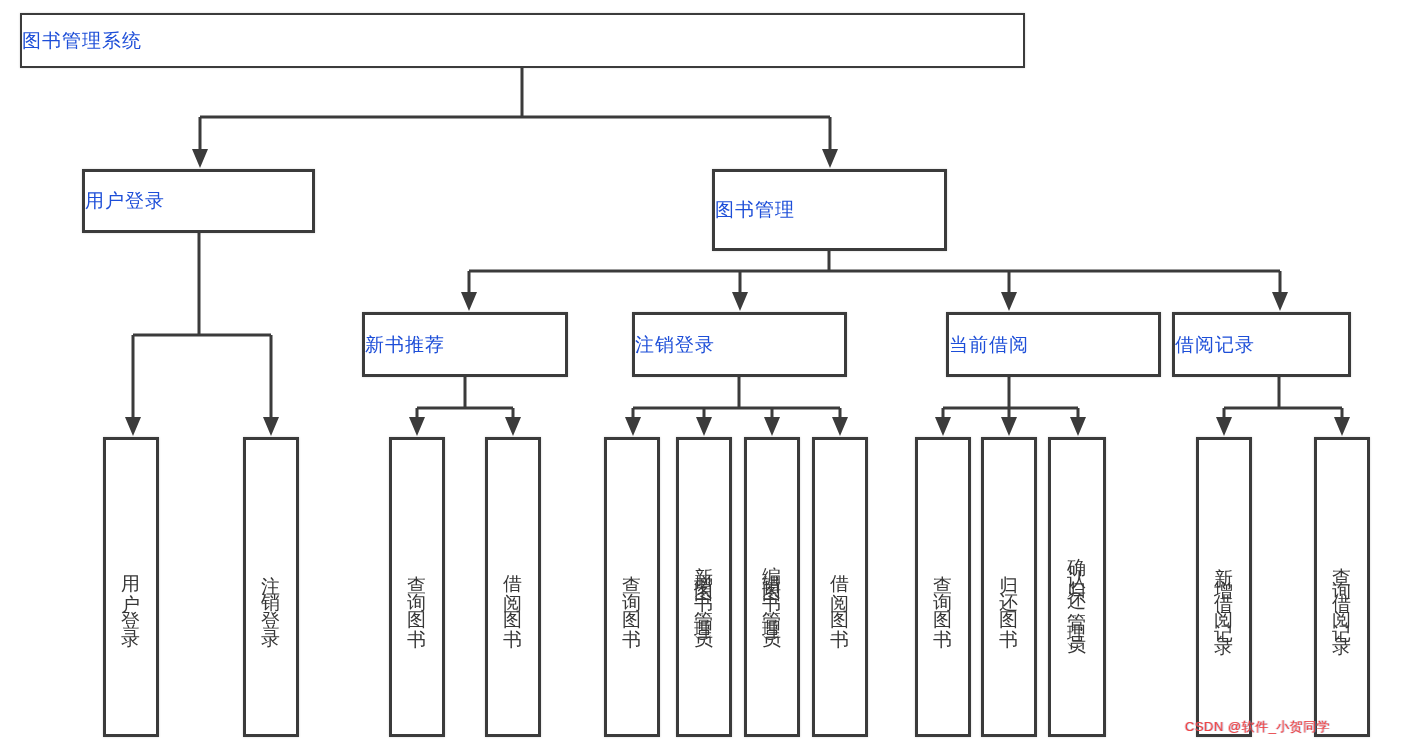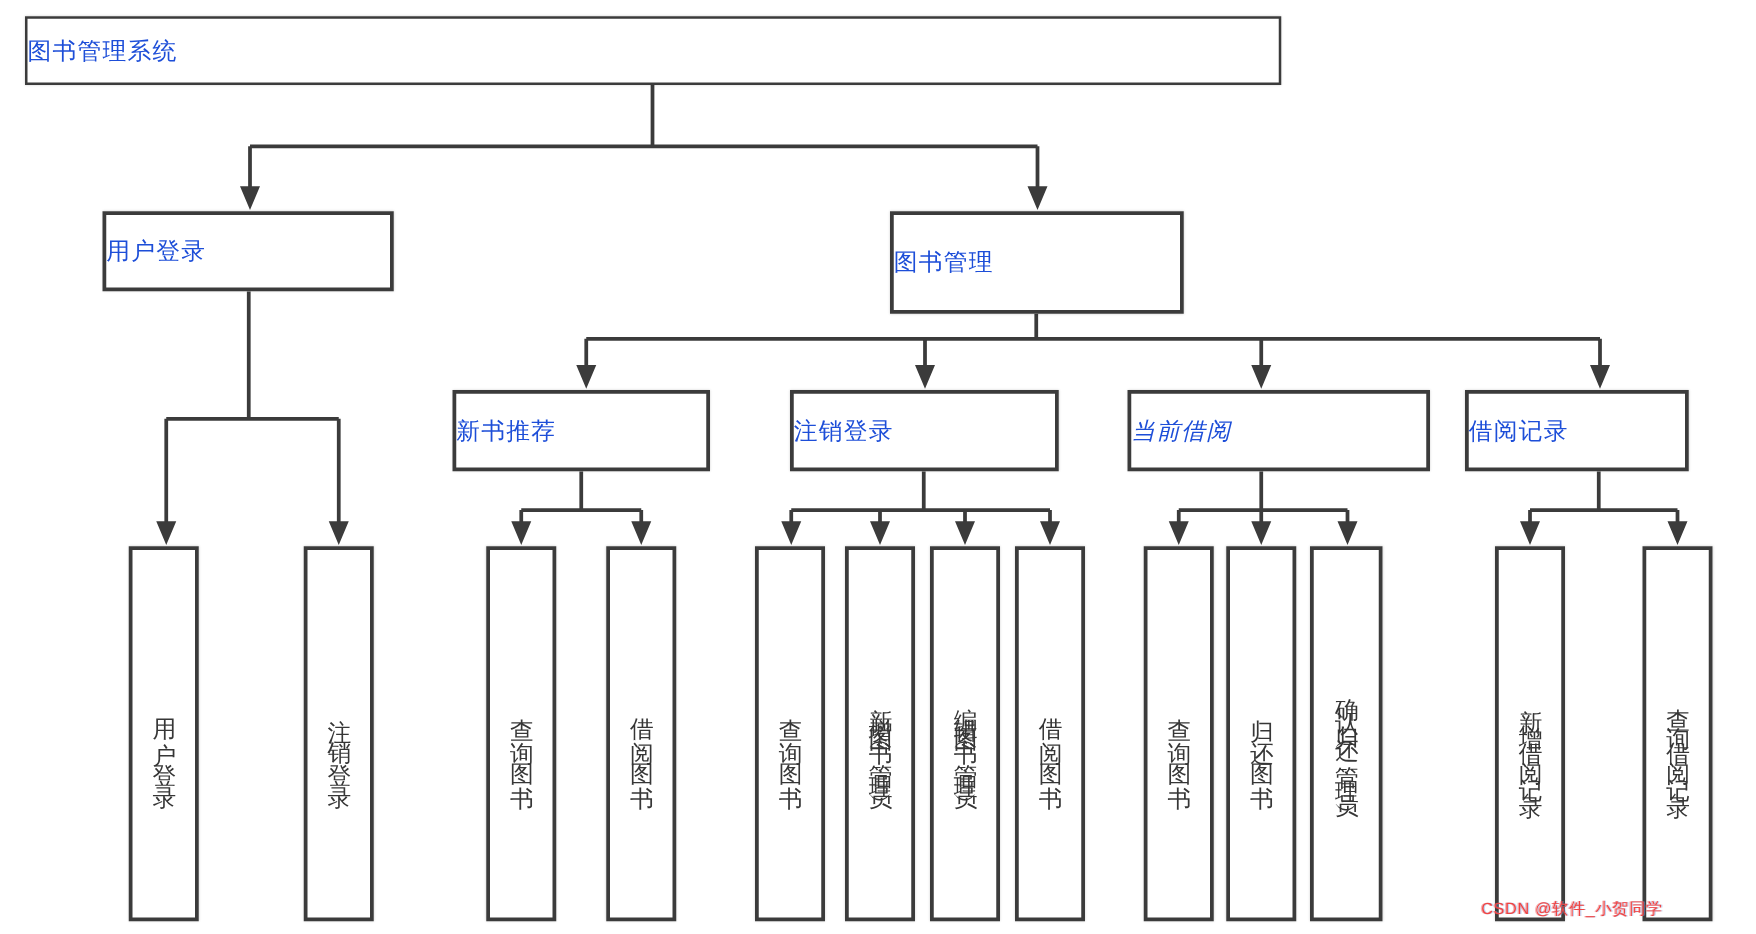--- a/index.html
+++ b/index.html
@@ -79,21 +79,21 @@
   <div class="box" style="left:712px;top:169px;width:235px;height:82px;">
     <span>图书管理</span>
   </div>
 
   <div class="box" style="left:362px;top:312px;width:206px;height:65px;">
     <span>新书推荐</span>
   </div>
   <div class="box" style="left:632px;top:312px;width:215px;height:65px;">
     <span>注销登录</span>
   </div>
-  <div class="box" style="left:902px;top:312px;width:242px;height:65px;font-style:italic;">
+  <div class="box" style="left:946px;top:312px;width:215px;height:65px;">
     <span>当前借阅</span>
   </div>
   <div class="box" style="left:1172px;top:312px;width:179px;height:65px;">
     <span>借阅记录</span>
   </div>
 
   <div class="vbox" style="left:103px;">
     <span class="vtext g4">用户登录</span>
   </div>
   <div class="vbox" style="left:243px;">

